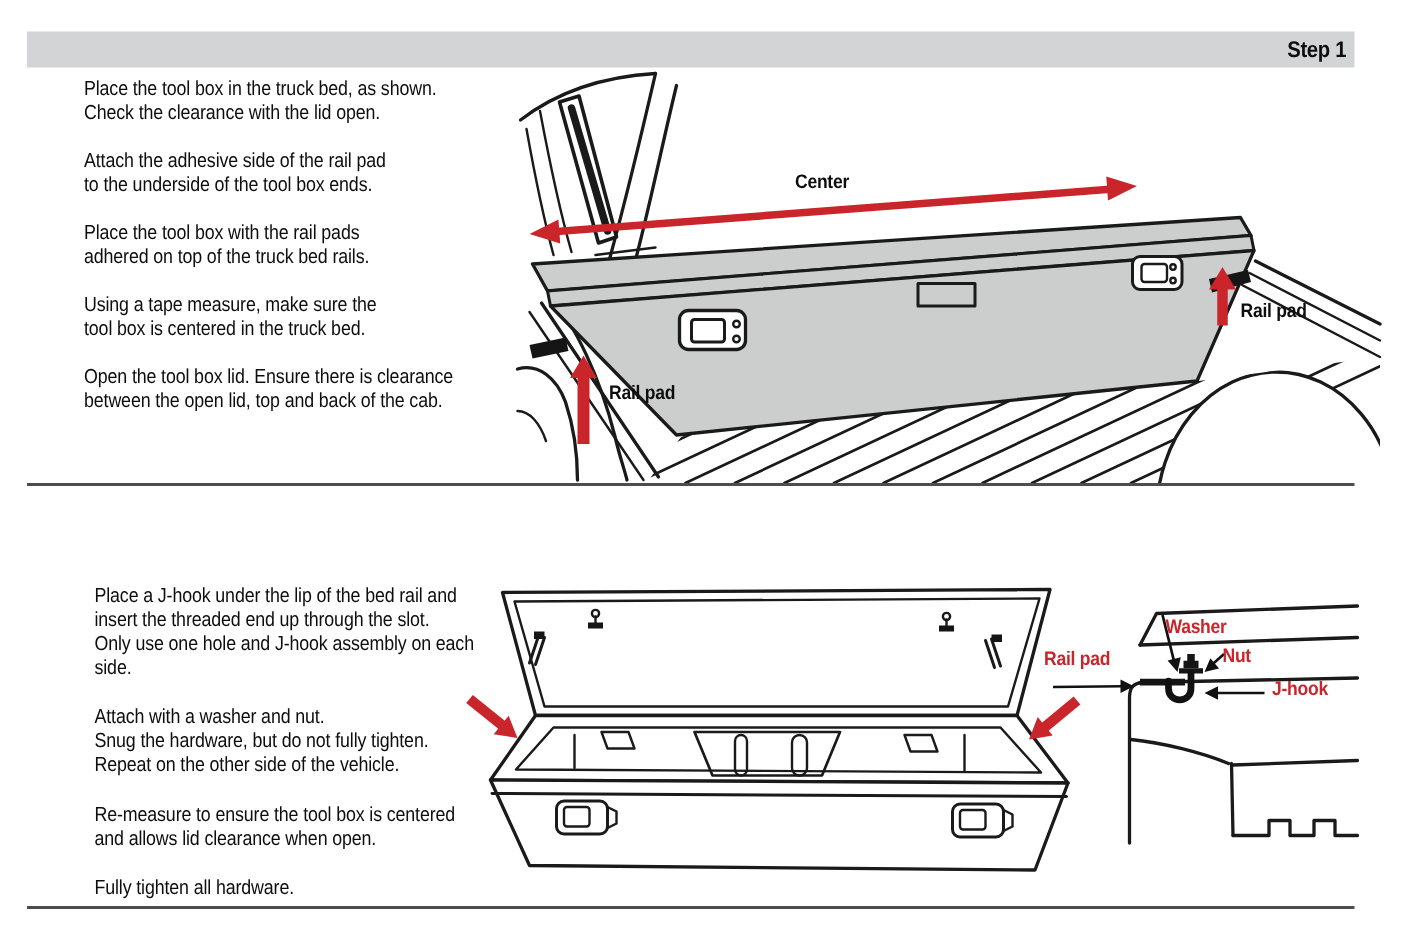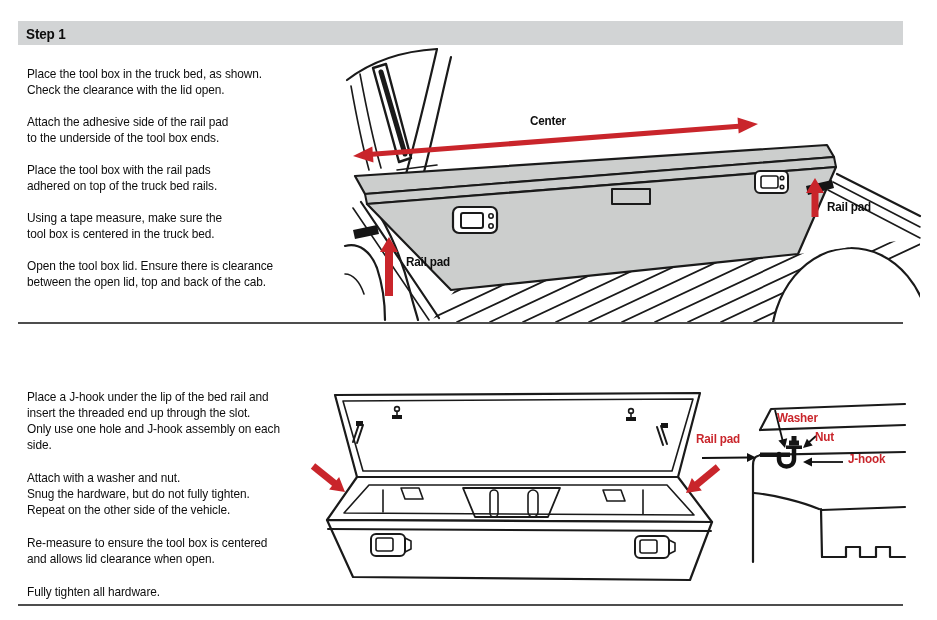--- a/index.html
+++ b/index.html
@@ -9,21 +9,21 @@
   body{
     font-family:"Liberation Sans", sans-serif;
     background:#fff;
   }
   #page{
     position:relative; width:937px; height:620px; background:#fff; overflow:hidden;
     color:var(--ink);
   }
   .step-bar{
     position:absolute; left:18px; width:885px; height:24px;
-    background:var(--header_bg); display:flex; align-items:center;
+    background:var(--header_bg); display:flex; align-items:center;justify-content:flex-end;
   }
   .step-bar .bar-title{
     display:inline-block; transform:scaleX(.9); transform-origin:0 50%;
     font-weight:bold; font-size:15px; padding-left:9px; letter-spacing:-0.2px; color:#0d0d0d;
   }
   .para-block{ position:absolute; left:27px; width:330px; }
   .para{
     white-space:pre-line; font-size:13.5px; line-height:16px; letter-spacing:-0.1px;
     transform:scaleX(.88); transform-origin:0 0; color:#0d0d0d; margin:0 0 16px 0;
   }
@@ -49,21 +49,21 @@
 </style>
 </head>
 <body>
 
 <div id="page">
 
   <div class="step-bar" style="top:21px;">
     <span class="bar-title">Step 1</span>
   </div>
 
-  <div class="para-block" style="top:66px;">
+  <div class="para-block" style="top:51px;margin-left:29px;">
     <div class="para">Place the tool box in the truck bed, as shown.
 Check the clearance with the lid open.</div>
     <div class="para">Attach the adhesive side of the rail pad
 to the underside of the tool box ends.</div>
     <div class="para">Place the tool box with the rail pads
 adhered on top of the truck bed rails.</div>
     <div class="para">Using a tape measure, make sure the
 tool box is centered in the truck bed.</div>
     <div class="para">Open the tool box lid. Ensure there is clearance
 between the open lid, top and back of the cab.</div>
@@ -155,21 +155,21 @@
     </svg>
   </div>
 
   <span class="lbl" style="left:530px; top:113px;">Center</span>
   <span class="lbl" style="left:406px; top:254px;">Rail pad</span>
   <span class="lbl" style="left:827px; top:199px;">Rail pad</span>
 
   <div class="divider" style="top:322px;"></div>
 
 
-  <div class="para-block s2" style="top:389px;">
+  <div class="para-block s2" style="top:389px;margin-left:36px;">
     <div class="para">Place a J-hook under the lip of the bed rail and
 insert the threaded end up through the slot.
 Only use one hole and J-hook assembly on each
 side.</div>
     <div class="para">Attach with a washer and nut.
 Snug the hardware, but do not fully tighten.
 Repeat on the other side of the vehicle.</div>
     <div class="para">Re-measure to ensure the tool box is centered
 and allows lid clearance when open.</div>
     <div class="para">Fully tighten all hardware.</div>

